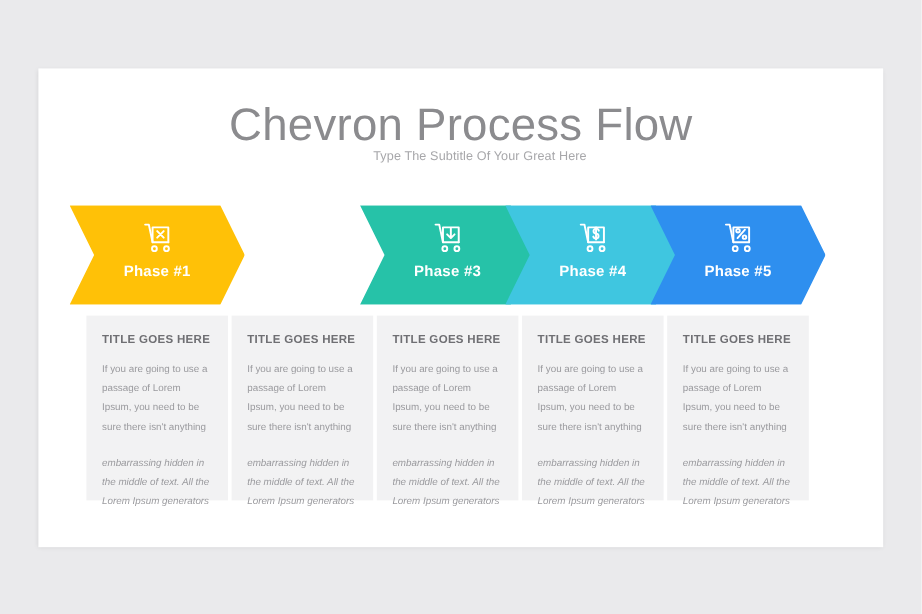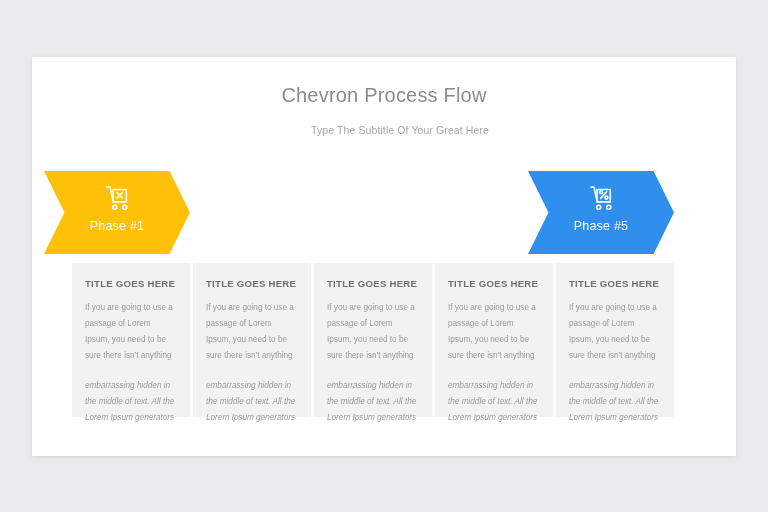--- a/index.html
+++ b/index.html
@@ -24,21 +24,21 @@
     box-shadow: 0 1px 4px rgba(0,0,0,0.10);
   }
 
   
   #title {
     position: absolute;
     left: 0;
     top: 27px;
     width: 100%;
     text-align: center;
-    font-size: 20px;
+    font-size: 38px;
     font-weight: 400;
     color: #8b8b8e;
     letter-spacing: 0.2px;
     white-space: nowrap;
   }
   #subtitle {
     position: absolute;
     left: 0;
     top: 67px;
     width: 100%;
@@ -47,24 +47,25 @@
     font-weight: 400;
     color: #a7a7aa;
     letter-spacing: 0.1px;
     white-space: nowrap;
     margin-left: 16px;
   }
 
   
   #chevron-row {
     position: absolute;
-    left: 2px;
+    left: 16px;
     top: 114px;
     width: 704px;
     height: 83px;
+    font-weight: bold;
   }
   .chevron {
     position: absolute;
     top: 0;
     width: 146px;
     height: 83px;
     -webkit-clip-path: polygon(0 0, 86% 0, 100% 50%, 86% 100%, 0 100%, 14% 50%);
     clip-path: polygon(0 0, 86% 0, 100% 50%, 86% 100%, 0 100%, 14% 50%);
   }
   .chevron-inner {
@@ -146,21 +147,46 @@
           <path d="M17 27 v-16 h17 v16"></path>
           <circle cx="19" cy="34" r="2.6"></circle>
           <circle cx="32" cy="34" r="2.6"></circle>
           <path d="M22 15 l7 7 M29 15 l-7 7"></path>
         </svg>
         <div class="chev-label">Phase #1</div>
       </div>
     </div>
 
 
-
+    <div class="chevron" style="left: 252px; background: rgb(38, 194, 168);">
+      <div class="chevron-inner">
+        <svg class="chev-icon" viewBox="0 0 44 44" fill="none" stroke="#ffffff" stroke-width="2.1" stroke-linecap="round" stroke-linejoin="round">
+          <path d="M9 8 h4 l4 19 h17"></path>
+          <path d="M17 27 v-16 h17 v16"></path>
+          <circle cx="19" cy="34" r="2.6"></circle>
+          <circle cx="32" cy="34" r="2.6"></circle>
+          <path d="M25.5 12 v10 M21.5 18.5 l4 4 4-4"></path>
+        </svg>
+        <div class="chev-label">Phase #3</div>
+      </div>
+    </div>
+
+    <div class="chevron" style="left: 373px; background: rgb(63, 198, 224);">
+      <div class="chevron-inner">
+        <svg class="chev-icon" viewBox="0 0 44 44" fill="none" stroke="#ffffff" stroke-width="2.1" stroke-linecap="round" stroke-linejoin="round">
+          <path d="M9 8 h4 l4 19 h17"></path>
+          <path d="M17 27 v-16 h17 v16"></path>
+          <circle cx="19" cy="34" r="2.6"></circle>
+          <circle cx="32" cy="34" r="2.6"></circle>
+          <path d="M25.5 11 v13"></path>
+          <path d="M28.5 14.5 a3 3 0 0 0 -3 -2.2 a2.7 2.7 0 0 0 0 5.4 a2.7 2.7 0 0 1 0 5.4 a3 3 0 0 1 -3 -2.2"></path>
+        </svg>
+        <div class="chev-label">Phase #4</div>
+      </div>
+    </div>
 
     <div class="chevron" style="left: 494px; background: rgb(46, 143, 239);">
       <div class="chevron-inner">
         <svg class="chev-icon" viewBox="0 0 44 44" fill="none" stroke="#ffffff" stroke-width="2.1" stroke-linecap="round" stroke-linejoin="round">
           <path d="M9 8 h4 l4 19 h17"></path>
           <path d="M17 27 v-16 h17 v16"></path>
           <circle cx="19" cy="34" r="2.6"></circle>
           <circle cx="32" cy="34" r="2.6"></circle>
           <path d="M29.5 13.5 l-8 9"></path>
           <circle cx="22" cy="14.5" r="1.9"></circle>

